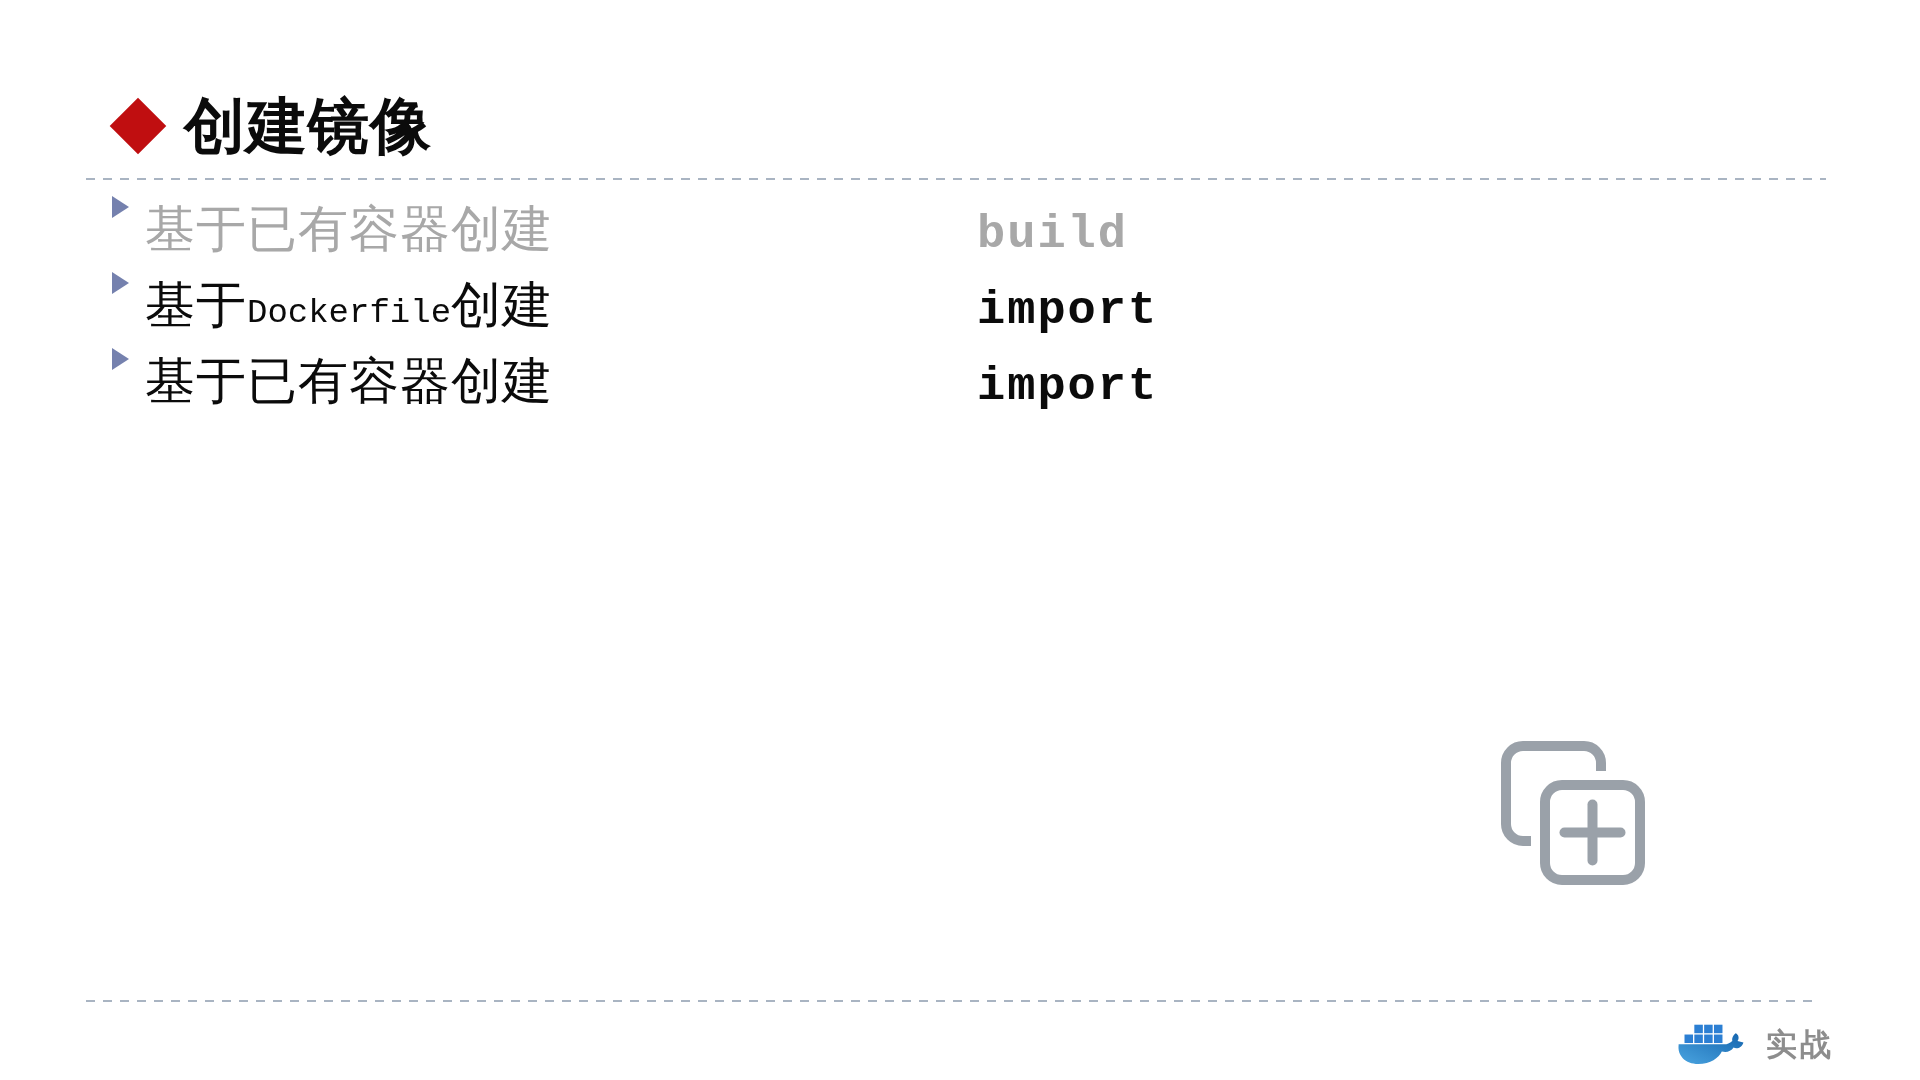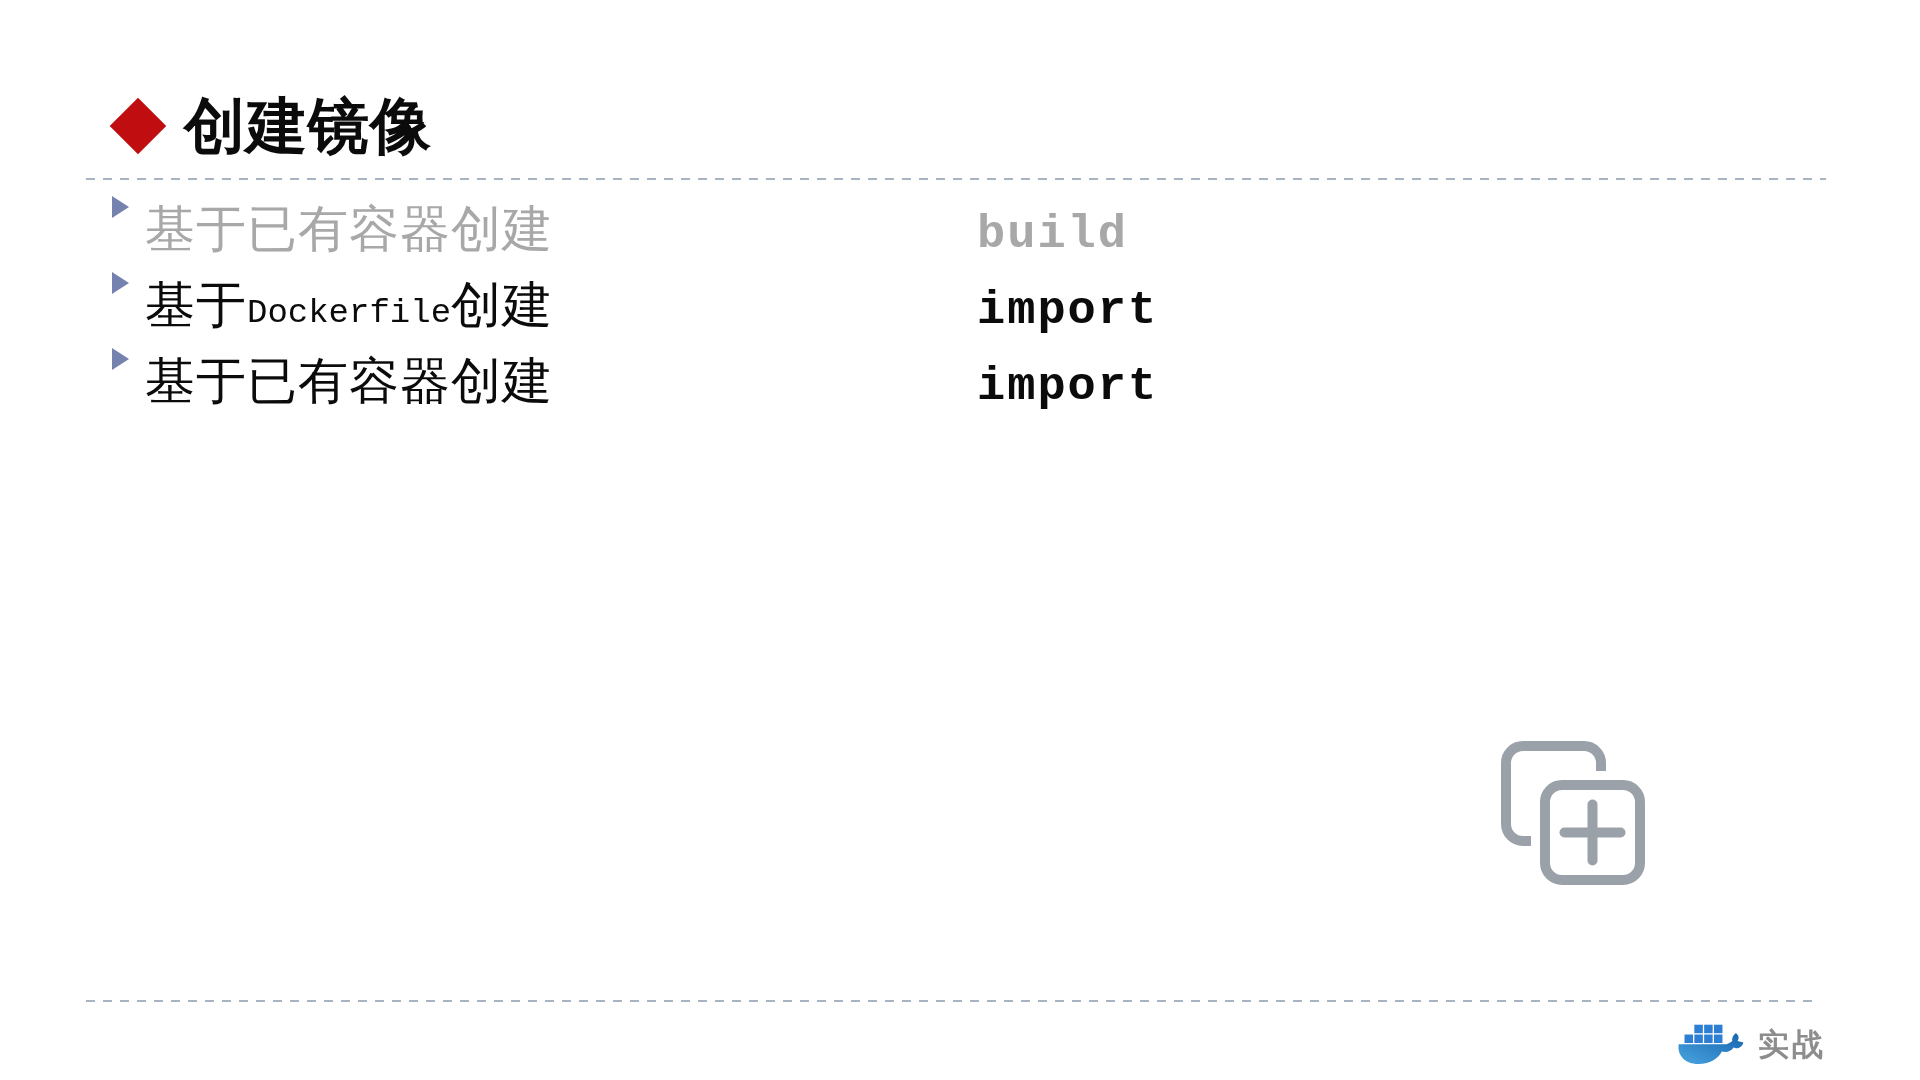--- a/index.html
+++ b/index.html
@@ -48,21 +48,21 @@
   }
   .row.muted .label, .row.muted .cmd { color:var(--muted-gray,#A8A8A8); }
 
   
   .dup-icon { position:absolute; left:1498px; top:738px; }
 
   
   .brand { position:absolute; left:1676px; top:1020px; display:flex; align-items:center; }
   .brand-text {
     font-size:31px; font-weight:bold; color:var(--brand-gray,#8D8D8D);
-    letter-spacing:3px; margin-left:10px; white-space:nowrap;
+    letter-spacing:3px; margin-left:18px; white-space:nowrap;
   }
 </style>
 </head>
 <body>
 
 <div class="slide">
 
   <div class="title-row">
     <span class="diamond"></span>
     <h1 class="title">创建镜像</h1>

